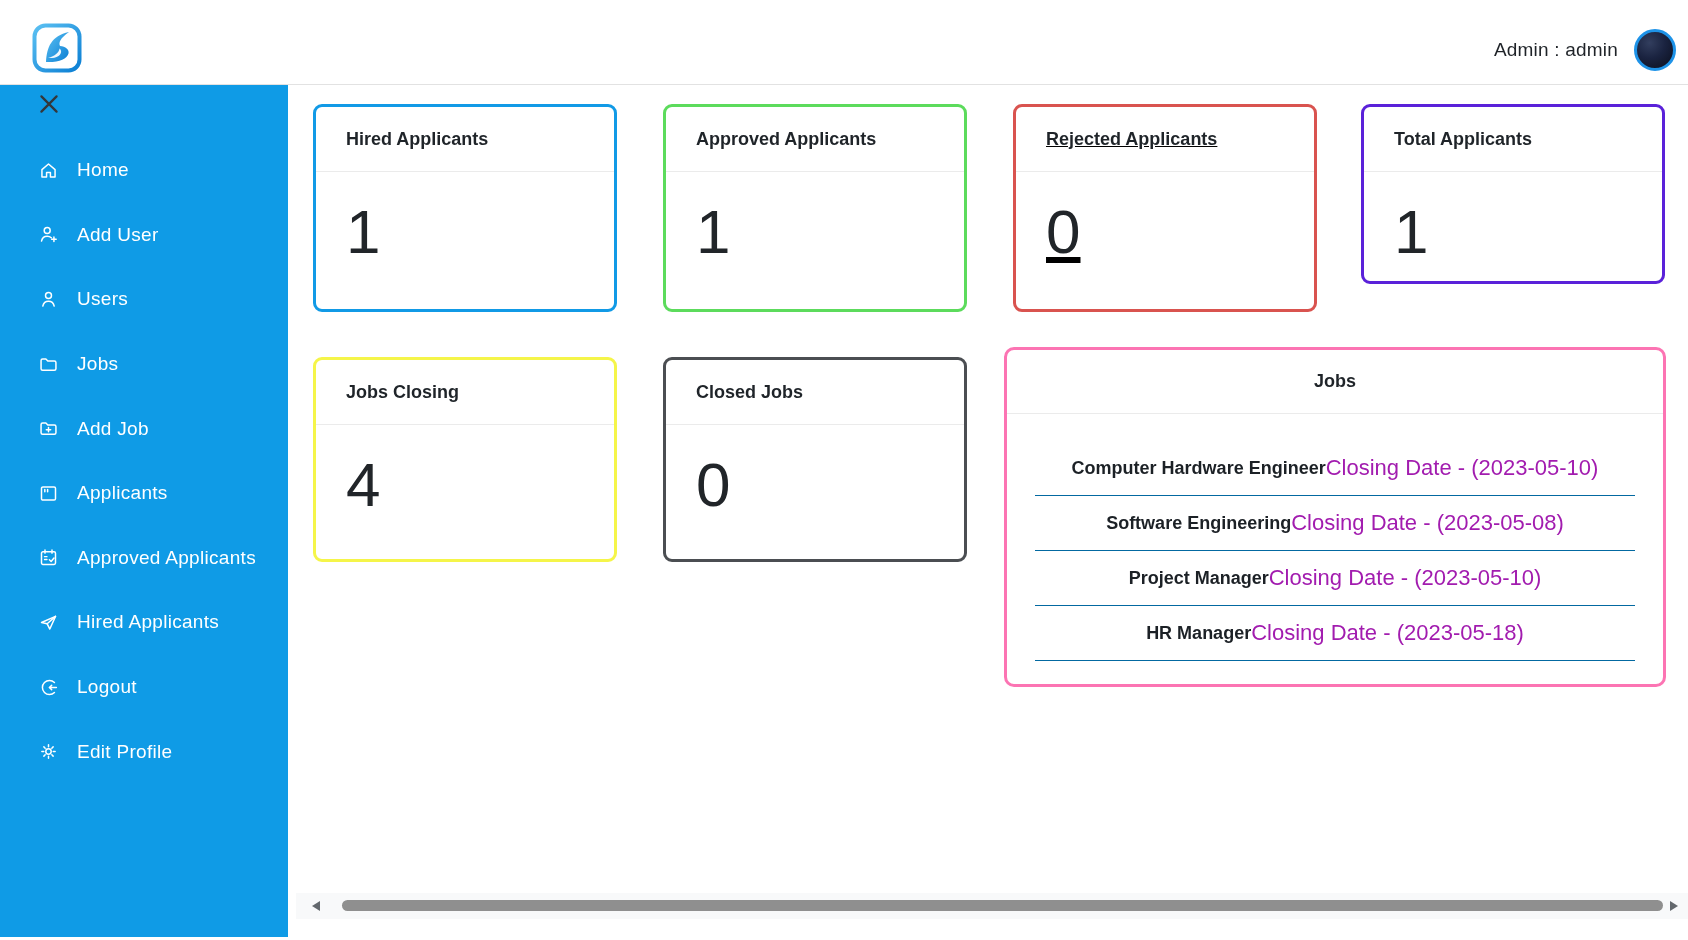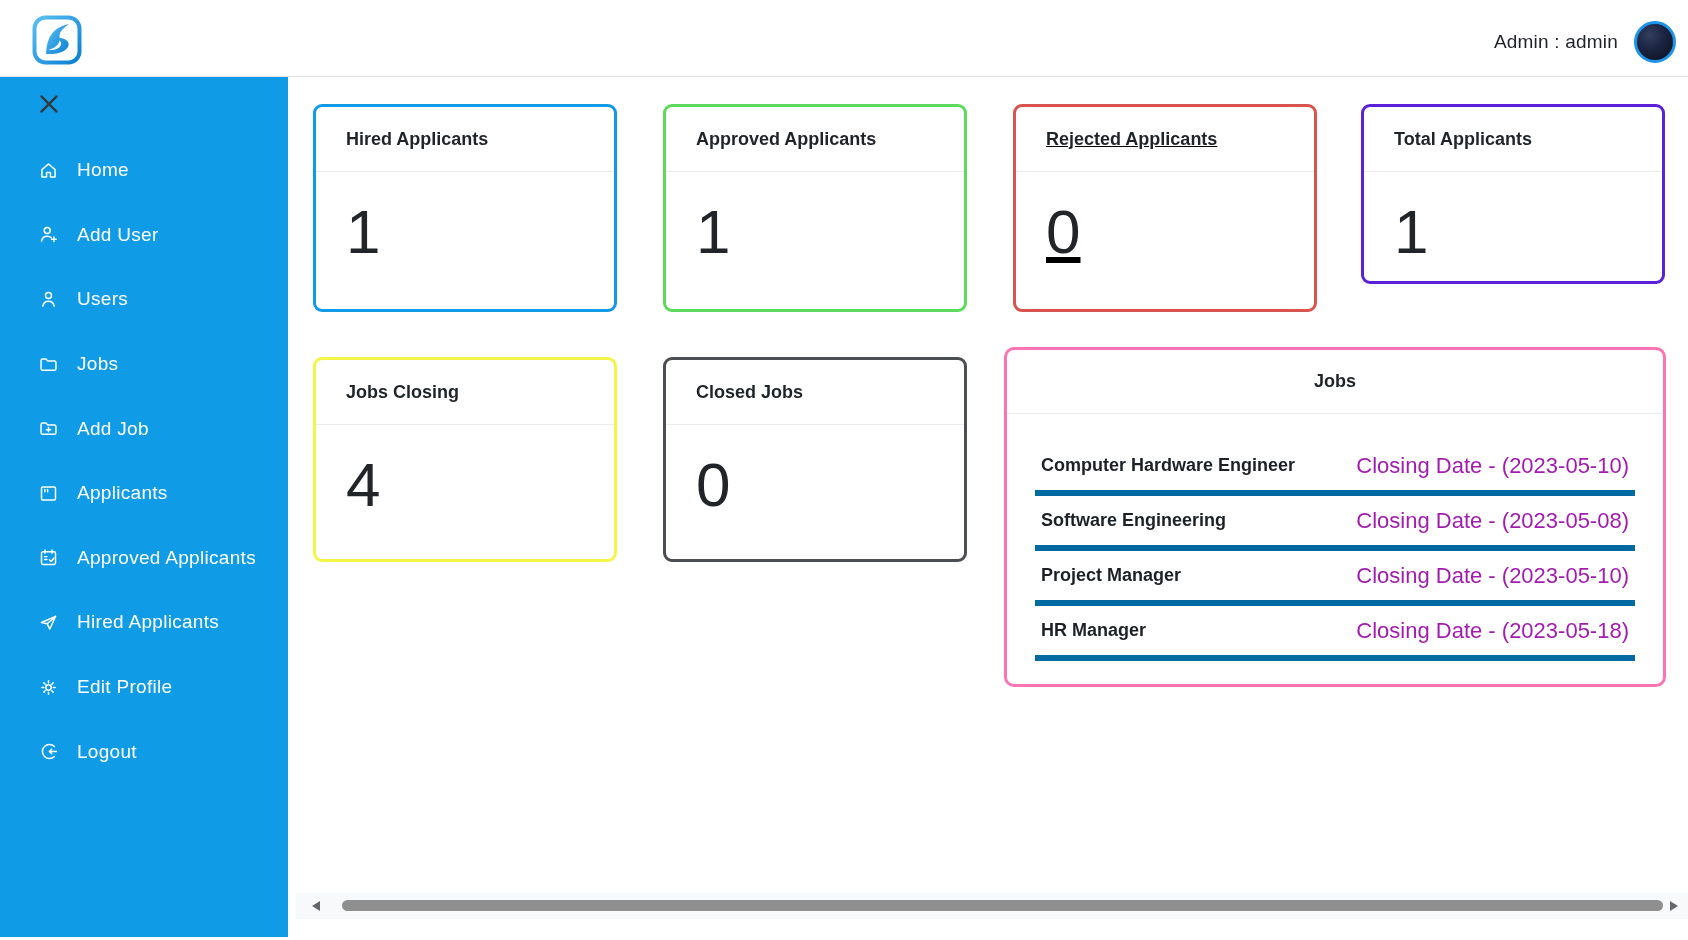--- a/index.html
+++ b/index.html
@@ -1,21 +1,21 @@
 <!DOCTYPE html>
 <html><head>
 <meta charset="utf-8">
 <style>
   * { margin:0; padding:0; box-sizing:border-box; }
   html,body { width:1688px; height:940px; overflow:hidden; background:#ffffff;
               font-family:"Liberation Sans","DejaVu Sans",sans-serif; }
   .app { position:relative; width:1688px; height:940px; background:#ffffff; }
 
   
-  .header { position:absolute; left:0; top:8px; width:1688px; height:69px; background:#ffffff;
+  .header { position:absolute; left:0; top:16px; width:1688px; height:69px; background:#ffffff;
             border-bottom:1px solid #e2e2e2; display:flex; align-items:center;
             justify-content:space-between; padding:0 12px 0 32px; z-index:5; }
   .header-right { display:flex; align-items:center; gap:16px; }
   .admin-label { font-size:19px; color:#1f2328; font-weight:500; letter-spacing:.2px; }
   .avatar { width:42px; height:42px; border-radius:50%; border:3px solid #1e93e8;
             background:radial-gradient(circle at 35% 30%, #323e5e 0%, #1a2340 45%, #0a0e1c 100%);
             cursor:pointer; }
 
   
   .sidebar { position:absolute; left:0; top:69px; width:288px; height:868px; background:#0f9be6; }
@@ -36,22 +36,22 @@
   .card-head { height:65px; display:flex; align-items:center; padding:0 30px;
                border-bottom:1px solid #ebebeb; font-size:18px; font-weight:600; color:#1f2429; }
   .card-value { padding:26px 30px 0; font-size:62px; font-weight:300; color:#212529; line-height:1.1; }
 
   
   .panel { position:absolute; left:1004px; top:347px; width:662px; height:340px;
            background:#ffffff; border:3px solid #fc74b3; border-radius:10px; }
   .panel-head { height:64px; display:flex; align-items:center; justify-content:center;
                 border-bottom:1px solid #ebebeb; font-size:18px; font-weight:600; color:#1f2429; }
   .panel-list { padding:27px 28px 0; }
-  .panel-row { height:55px; display:flex; align-items:center; justify-content:space-between;
-               border-bottom:6px solid #0369a1; padding:0 6px; }
+  .panel-row { height:55px; display:flex; align-items:center; justify-content:center;
+               border-bottom:1px solid #0369a1; padding:0 6px; }
   .job-title { font-size:18px; font-weight:700; color:#1c2126; }
   .job-date  { font-size:22px; font-weight:400; color:#a21caf; }
 
   
   .hscroll { position:absolute; left:296px; top:893px; width:1392px; height:26px;
              background:#f8f9fa; }
   .hscroll-thumb { position:absolute; left:46px; top:7px; width:1321px; height:11px;
                    border-radius:6px; background:#8f8f8f; cursor:grab; }
   .arrow-left { position:absolute; left:16px; top:8px; width:0; height:0; cursor:pointer;
                 border-top:5px solid transparent; border-bottom:5px solid transparent;
@@ -142,32 +142,32 @@
       </li>
       <li>
         <svg width="21" height="21" viewBox="0 0 24 24" fill="none" stroke="#fff" stroke-width="1.7" stroke-linecap="round" stroke-linejoin="round">
           <path d="M4 12 L20 5 L13.5 19.5 L10.5 13.5 Z"></path>
           <path d="M10.5 13.5 L20 5"></path>
         </svg>
         <span>Hired Applicants</span>
       </li>
       <li>
         <svg width="21" height="21" viewBox="0 0 24 24" fill="none" stroke="#fff" stroke-width="1.7" stroke-linecap="round">
-          <circle cx="12" cy="12" r="3.1"></circle>
-          <path d="M12 4.4 V6.6 M12 17.4 V19.6 M19.6 12 H17.4 M6.6 12 H4.4 M17.3 6.7 L15.8 8.2 M8.2 15.8 L6.7 17.3 M17.3 17.3 L15.8 15.8 M8.2 8.2 L6.7 6.7"></path>
-        </svg>
-        <span>Edit Profile</span>
-      </li>
-      <li>
-        <svg width="21" height="21" viewBox="0 0 24 24" fill="none" stroke="#fff" stroke-width="1.7" stroke-linecap="round">
           <path d="M18.8 6.2 A8.1 8.1 0 1 0 18.8 17.8"></path>
           <path d="M21 12 H13.2"></path>
           <path d="M15.6 9.6 L13.2 12 L15.6 14.4"></path>
         </svg>
         <span>Logout</span>
+      </li>
+      <li>
+        <svg width="21" height="21" viewBox="0 0 24 24" fill="none" stroke="#fff" stroke-width="1.7" stroke-linecap="round">
+          <circle cx="12" cy="12" r="3.1"></circle>
+          <path d="M12 4.4 V6.6 M12 17.4 V19.6 M19.6 12 H17.4 M6.6 12 H4.4 M17.3 6.7 L15.8 8.2 M8.2 15.8 L6.7 17.3 M17.3 17.3 L15.8 15.8 M8.2 8.2 L6.7 6.7"></path>
+        </svg>
+        <span>Edit Profile</span>
       </li>
     </ul>
   </div>
 
   <div class="card pos-c1" style="border-color: rgb(17, 154, 230);">
     <div class="card-head">Hired Applicants</div>
     <div class="card-value">1</div>
   </div>
   <div class="card pos-c2" style="border-color: rgb(92, 219, 92);">
     <div class="card-head">Approved Applicants</div>

